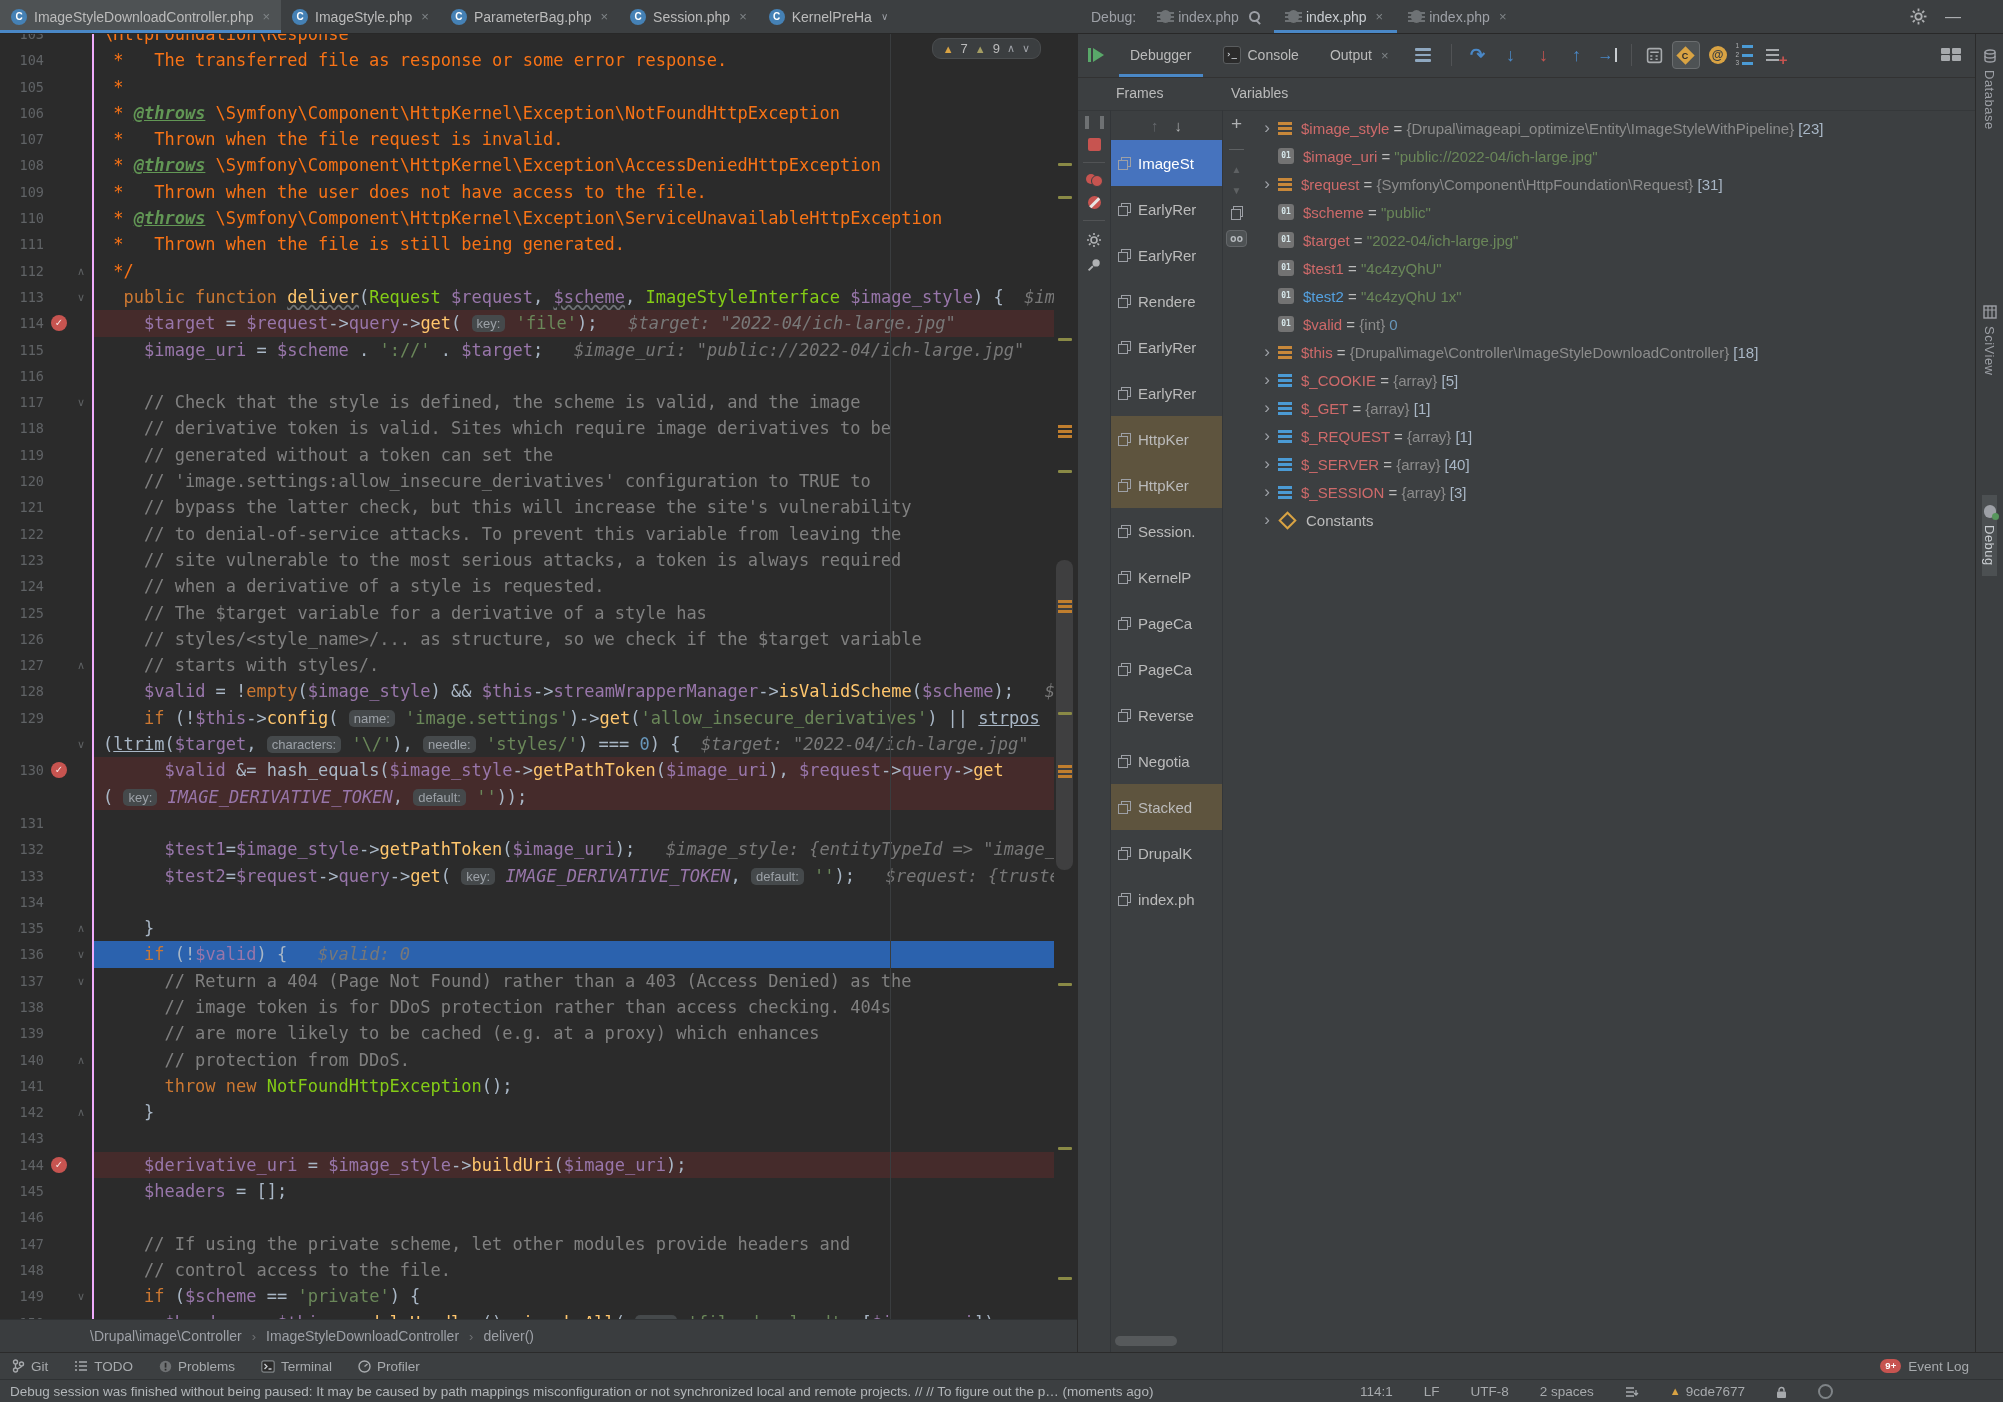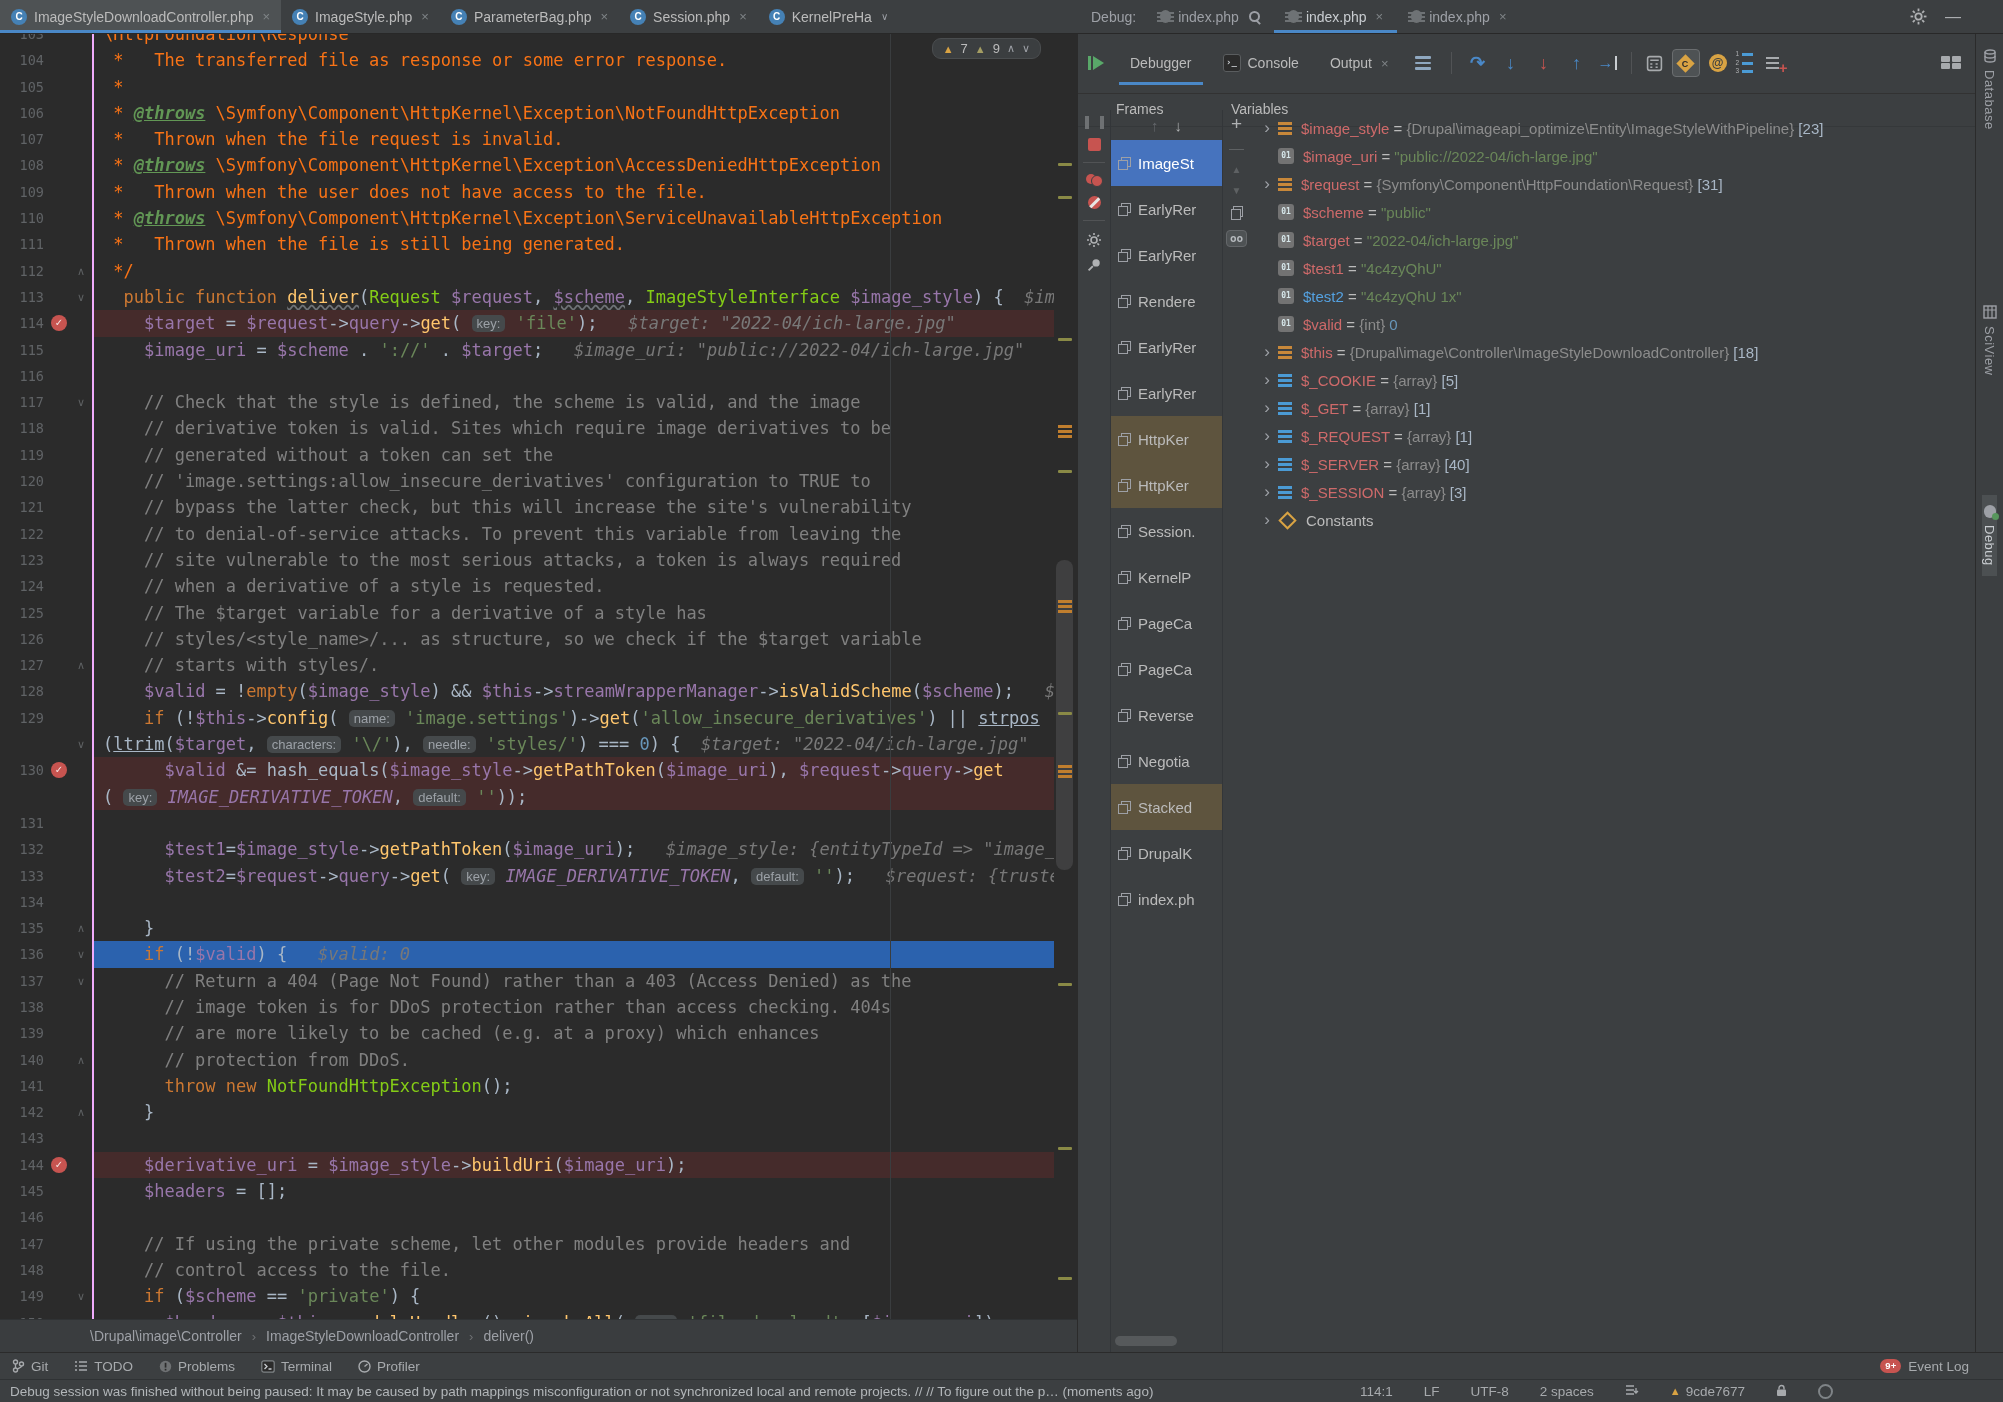--- a/index.html
+++ b/index.html
@@ -64,21 +64,21 @@
            display:flex;align-items:center;gap:7px;padding:2px 10px;font-size:13px;color:#BBBBBB}
   .tri{color:var(--warning);font-size:11px}
   .tri.weak{color:#A49D63}
   .ichev{color:#9DA0A6;font-size:11px}
   
   #crumbs{position:absolute;left:0;top:1319px;width:1077px;height:33px;background:#3A3D3F;border-top:1px solid #2F3234;
           display:flex;align-items:center;gap:10px;padding-left:90px;font-size:14px;color:#9DA0A6;box-sizing:border-box}
   .csep{color:#6E7173;font-size:13px}
   
   #dpanel{position:absolute;left:1077px;top:33px;width:898px;height:1319px;background:var(--panel_bg);border-left:1px solid #2B2B2B;box-sizing:border-box}
-  #dtoolbar{height:44px;border-bottom:1px solid #323232;display:flex;align-items:center;padding:8px 10px;gap:9px}
+  #dtoolbar{height:44px;border-bottom:1px solid #323232;display:flex;align-items:center;padding:0 10px;gap:9px}
   .reswrap{display:flex;align-items:center;gap:2px;margin-right:6px}
   .resbar{width:3px;height:14px;background:var(--resume_green)}
   .restri{width:0;height:0;border-top:7px solid transparent;border-bottom:7px solid transparent;border-left:11px solid var(--resume_green)}
   .ttab{position:relative;height:44px;display:flex;align-items:center;gap:7px;padding:0 11px;font-size:14px;color:#BBBBBB}
   .ttab.on::after{content:'';position:absolute;left:0;right:0;bottom:0;height:3px;background:var(--accent)}
   .conico{width:16px;height:16px;background:#2B2B2B;border:1px solid #5A5D5F;border-radius:3px;color:#C9CDD1;
           font:bold 9px/14px "DejaVu Sans Mono",monospace;text-align:center}
   .hamb{display:flex;flex-direction:column;gap:3px;margin:0 6px}
   .hamb i{width:16px;height:2.5px;background:#8FA8C0;border-radius:1px}
   .vsep{width:1px;height:22px;background:#515355;margin:0 5px}
@@ -153,21 +153,21 @@
   .rbug::after{content:'';position:absolute;right:-3px;bottom:-2px;width:7px;height:7px;border-radius:50%;background:#57965C}
   
   #sbar1{position:absolute;left:0;top:1352px;width:100%;height:27px;background:var(--panel_bg);border-top:1px solid #2B2B2B;
          display:flex;align-items:center;gap:26px;padding:0 12px;font-size:13.5px;color:#A7AAAD;box-sizing:border-box}
   .tool{display:flex;align-items:center;gap:6px}
   .elog{margin-left:auto;display:flex;align-items:center;gap:7px;padding-right:22px}
   .elbadge{background:#C75450;color:#fff;border-radius:8px;font:bold 9.5px/14px "Liberation Sans",sans-serif;padding:0 5px}
   #sbar2{position:absolute;left:0;top:1379px;width:100%;height:23px;background:var(--panel_bg);border-top:1px solid #2F3234;
          display:flex;align-items:center;font-size:13.5px;color:#A7AAAD;padding:0 10px;box-sizing:border-box}
   #sbmsg{flex:1;white-space:nowrap;overflow:hidden;text-overflow:ellipsis;color:#B2B6B9}
-  #sbright{display:flex;align-items:flex-start;gap:31px;margin:0 160px 0 20px}
+  #sbright{display:flex;align-items:flex-end;gap:31px;margin:0 160px 0 20px}
   .warng{display:flex;align-items:center;gap:5px}
   .circ{width:11px;height:11px;border:2px solid #7F8487;border-radius:50%}
   svg{display:block}
 </style>
 </head>
 <body>
 
 <div id="app">
 
   <div id="tabbar">

